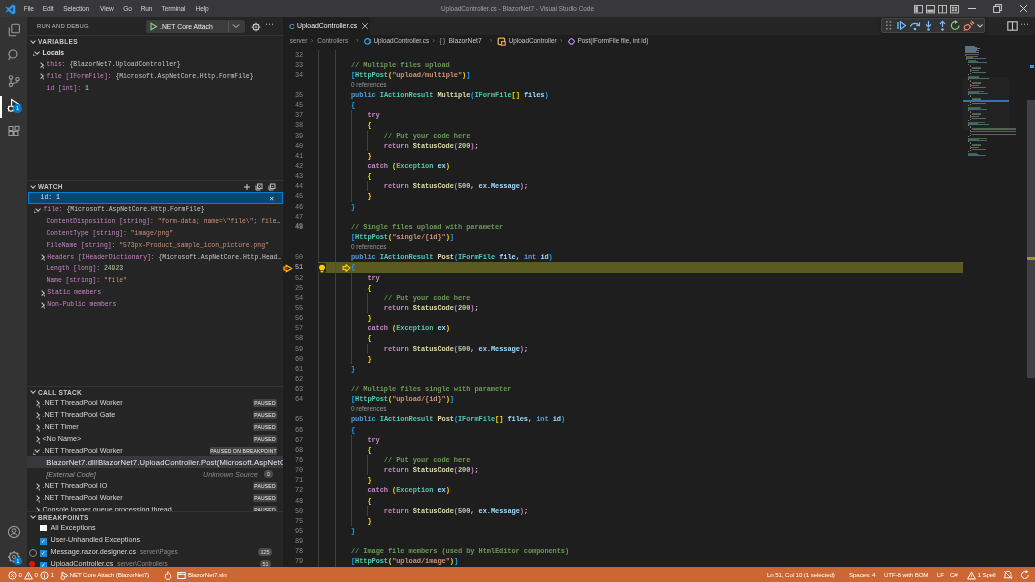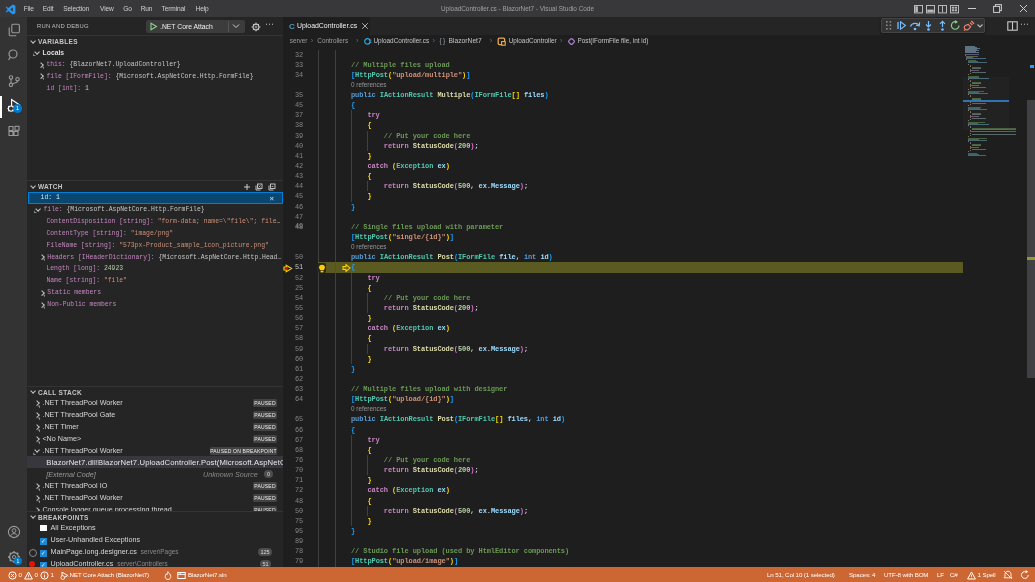--- a/index.html
+++ b/index.html
@@ -197,21 +197,21 @@
 <div class="pill" style="top:470.09px;left:264px;width:9px">0</div>
 <div class="srow sans" style="top:480.44px;left:42.4px"><i class="tws r">›</i><span class="cst">.NET ThreadPool IO</span></div>
 <div class="badge" style="top:482.34px;left:253px;width:24px">PAUSED</div>
 <div class="srow sans" style="top:492.30px;left:42.4px"><i class="tws r">›</i><span class="cst">.NET ThreadPool Worker</span></div>
 <div class="badge" style="top:494.19px;left:253px;width:24px">PAUSED</div>
 <div class="srow sans" style="top:504.15px;left:42.4px"><i class="tws r">›</i><span class="cst">Console logger queue processing thread</span></div>
 <div class="badge" style="top:506.05px;left:253px;width:24px">PAUSED</div>
 <div class="sechdr" style="top:510.60px"><span class="tw"></span><b>BREAKPOINTS</b></div>
 <div class="srow sans" style="top:522.46px;left:29px"><i class="bsp"></i><i class="cbx off"></i><span class="cst" style="margin-left:4px">All Exceptions</span></div>
 <div class="srow sans" style="top:534.31px;left:29px"><i class="bsp"></i><i class="cbx on">✓</i><span class="cst" style="margin-left:4px">User-Unhandled Exceptions</span></div>
-<div class="srow sans" style="top:546.16px;left:29px"><i class="bdot gray"></i><i class="cbx on">✓</i><span class="cst" style="margin-left:4px">MainPage.long.designer.cs</span><span class="dim" style="margin-left:4px">server\Pages</span></div>
+<div class="srow sans" style="top:546.16px;left:29px"><i class="bdot gray"></i><i class="cbx on">✓</i><span class="cst" style="margin-left:4px">Message.razor.designer.cs</span><span class="dim" style="margin-left:4px">server\Pages</span></div>
 <div class="srow sans" style="top:558.02px;left:29px"><i class="bdot red"></i><i class="cbx on">✓</i><span class="cst" style="margin-left:4px">UploadController.cs</span><span class="dim" style="margin-left:4px">server\Controllers</span></div>
 <div class="pill" style="top:547.66px;left:258px;width:14px">125</div>
 <div class="pill" style="top:559.52px;left:260px;width:11px">51</div>
 <div id="editor"></div>
 <div class="ab" style="left:283px;top:49px;width:35px;height:518px;background:#1e1e1e"></div>
 <div id="tabbar"></div>
 <div id="tab"></div>
 <svg class="ab" style="left:288.5px;top:20.5px" width="8" height="10" viewBox="0 0 8 10">
     <text x="0" y="8" font-family="Liberation Sans" font-size="8" font-weight="bold" fill="#519aba">C</text>
   </svg>
@@ -358,21 +358,21 @@
 <div class="lnum" style="top:333.37px">58</div>
 <div class="crow" style="top:333.37px">            <i class="pg">{</i></div>
 <div class="lnum" style="top:343.51px">59</div>
 <div class="crow" style="top:343.51px">                <i class="ct">return</i> <i class="f">StatusCode</i><i class="pp">(</i><i class="n">500</i><i class="w">,</i> <i class="v">ex</i><i class="w">.</i><i class="v">Message</i><i class="pp">)</i><i class="w">;</i></div>
 <div class="lnum" style="top:353.65px">60</div>
 <div class="crow" style="top:353.65px">            <i class="pg">}</i></div>
 <div class="lnum" style="top:363.79px">61</div>
 <div class="crow" style="top:363.79px">        <i class="pb">}</i></div>
 <div class="lnum" style="top:373.92px">62</div>
 <div class="lnum" style="top:384.06px">63</div>
-<div class="crow" style="top:384.06px">        <i class="c">// Multiple files upload with designer</i></div>
+<div class="crow" style="top:384.06px">        <i class="c">// Multiple files single with parameter</i></div>
 <div class="lnum" style="top:394.20px">64</div>
 <div class="crow" style="top:394.20px">        <i class="pb">[</i><i class="t">HttpPost</i><i class="pg">(</i><i class="s">"upload/{id}"</i><i class="pg">)</i><i class="pb">]</i></div>
 <div class="lens" style="top:404.34px">0 references</div>
 <div class="lnum" style="top:414.47px">65</div>
 <div class="crow" style="top:414.47px">        <i class="k">public</i> <i class="t">IActionResult</i> <i class="f">Post</i><i class="pb">(</i><i class="t">IFormFile</i><i class="pg">[]</i> <i class="v">files</i><i class="w">,</i> <i class="k">int</i> <i class="v">id</i><i class="pb">)</i></div>
 <div class="lnum" style="top:424.61px">66</div>
 <div class="crow" style="top:424.61px">        <i class="pb">{</i></div>
 <div class="lnum" style="top:434.75px">67</div>
 <div class="crow" style="top:434.75px">            <i class="ct">try</i></div>
 <div class="lnum" style="top:444.88px">68</div>
@@ -388,21 +388,21 @@
 <div class="lnum" style="top:495.57px">48</div>
 <div class="crow" style="top:495.57px">            <i class="pg">{</i></div>
 <div class="lnum" style="top:505.71px">50</div>
 <div class="crow" style="top:505.71px">                <i class="ct">return</i> <i class="f">StatusCode</i><i class="pp">(</i><i class="n">500</i><i class="w">,</i> <i class="v">ex</i><i class="w">.</i><i class="v">Message</i><i class="pp">)</i><i class="w">;</i></div>
 <div class="lnum" style="top:515.85px">75</div>
 <div class="crow" style="top:515.85px">            <i class="pg">}</i></div>
 <div class="lnum" style="top:525.98px">95</div>
 <div class="crow" style="top:525.98px">        <i class="pb">}</i></div>
 <div class="lnum" style="top:536.12px">89</div>
 <div class="lnum" style="top:546.26px">78</div>
-<div class="crow" style="top:546.26px">        <i class="c">// Studio file upload (used by HtmlEditor components)</i></div>
+<div class="crow" style="top:546.26px">        <i class="c">// Image file members (used by HtmlEditor components)</i></div>
 <div class="lnum" style="top:556.39px">79</div>
 <div class="crow" style="top:556.39px">        <i class="pb">[</i><i class="t">HttpPost</i><i class="pg">(</i><i class="s">"upload/image"</i><i class="pg">)</i><i class="pb">]</i></div>
 <svg class="ab" style="left:283px;top:263.6133px" width="10" height="9" viewBox="0 0 10 9">
     <path d="M1 3 H3.2 V1.2 L8.6 4.5 L3.2 7.8 V6 H1 Z" fill="none" stroke="#ffcc00" stroke-width="1.15"></path>
     <circle cx="3.6" cy="4.5" r="1.4" fill="#e51400"></circle>
   </svg>
 <div class="ab" style="left:317.2px;top:263.21px;width:9px;height:9.6px;background:#27271b;border-radius:2px"></div>
 <div class="ab" style="left:334.8px;top:262.41px;width:1px;height:10.14px;background:#4a5430"></div>
 <svg class="ab" style="left:317.5px;top:263.6133px" width="8" height="9" viewBox="0 0 8 9">
     <path d="M4 0.8 C5.8 0.8 7 2 7 3.6 C7 4.8 6 5.4 5.7 6.3 H2.3 C2 5.4 1 4.8 1 3.6 C1 2 2.2 0.8 4 0.8 Z" fill="#ffcc00"></path>

